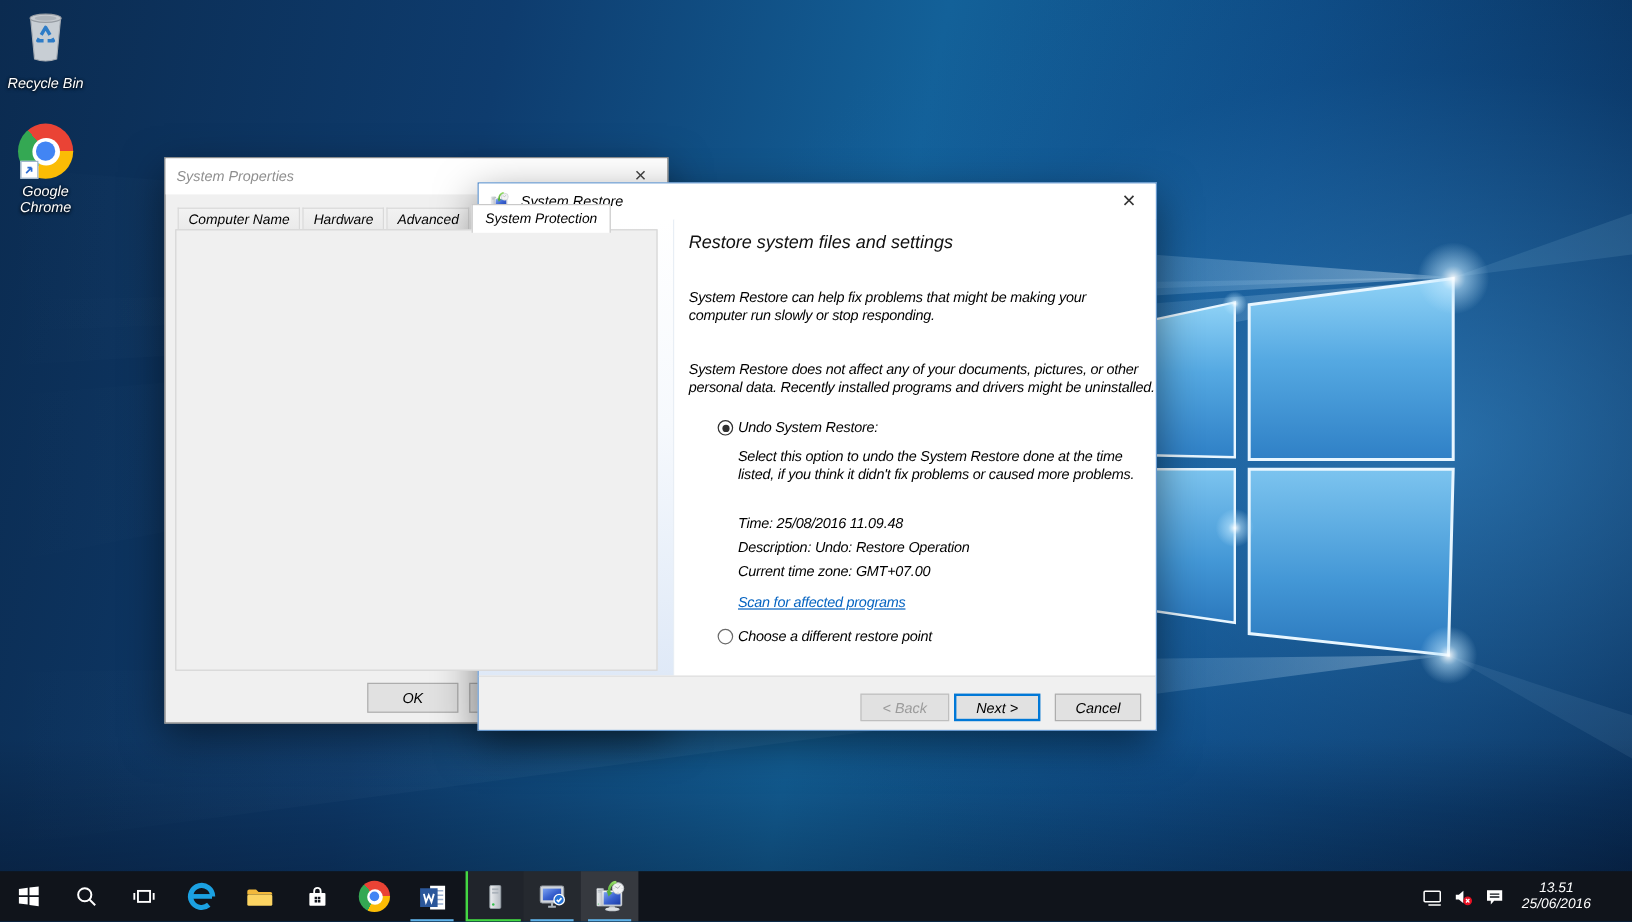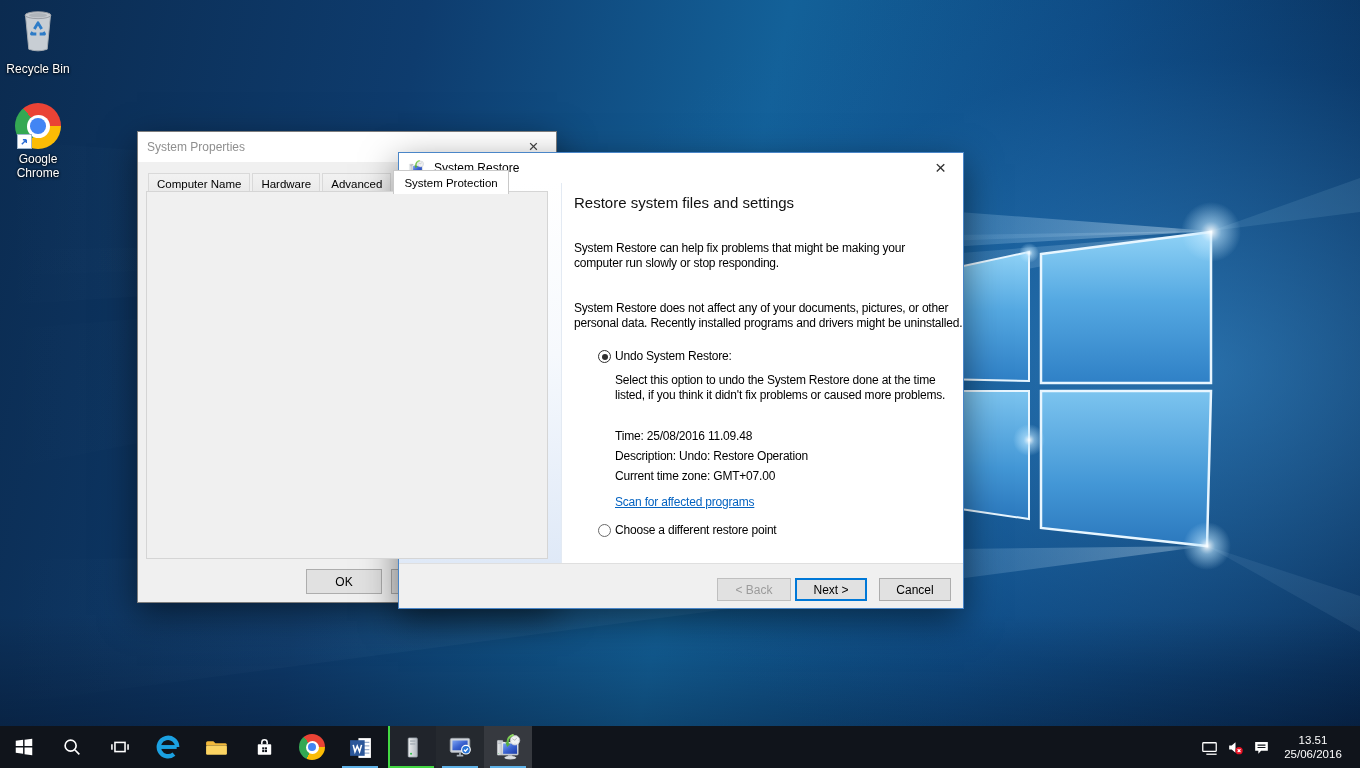--- a/index.html
+++ b/index.html
@@ -1,20 +1,20 @@
 <!DOCTYPE html>
 <html><head>
 <meta charset="utf-8">
 <style>
   html,body{margin:0;padding:0;}
   body{width:1360px;height:768px;overflow:hidden;font-family:"Liberation Sans",sans-serif;position:relative;background:#0b2b50;}
   .desktop{position:absolute;inset:0;
     background:
       radial-gradient(900px 620px at 88% 48%, rgba(70,165,235,.50), rgba(22,95,165,.22) 50%, rgba(8,40,80,0) 72%),
-      linear-gradient(102deg,#0b2b50 0%,#0e3c6e 28%,#136199 52%,#0e4a82 72%,#07254a 100%);}
+      linear-gradient(102deg,#0b2b50 0%,#0e3c6e 28%,#136199 52%,#0e4a82 72%,#07254a 100%); font-style: italic;}
   .desktop::after{content:"";position:absolute;inset:0;background:linear-gradient(to top, rgba(0,0,12,.38), rgba(0,0,0,0) 20%);pointer-events:none;}
   .wallsvg{position:absolute;inset:0;}
 
   
   .dicon{position:absolute;width:76px;text-align:center;color:#fff;font-size:12px;}
   .dicon .lbl{margin-top:3px;text-shadow:0 1px 3px rgba(0,0,0,.9),0 0 2px rgba(0,0,0,.7);line-height:14px;}
   .chrome-ball{border-radius:50%;background:conic-gradient(from -40deg,#ea4335 0 130deg,#fbbc05 130deg 245deg,#34a853 245deg 360deg);position:relative;}
   .chrome-ball::before{content:"";position:absolute;inset:25%;background:#fff;border-radius:50%;}
   .chrome-ball::after{content:"";position:absolute;inset:33%;background:#4285f4;border-radius:50%;}
   .shortcut-badge{position:absolute;left:2px;bottom:0;width:13px;height:13px;background:#fff;border:1px solid #9fb6cc;display:flex;align-items:center;justify-content:center;}
@@ -65,21 +65,21 @@
 
   
   .taskbar{position:absolute;left:0;top:726px;width:1360px;height:42px;background:#10141b;display:flex;align-items:stretch;z-index:50;}
   .tbtn{width:48px;height:42px;display:flex;align-items:center;justify-content:center;position:relative;flex:none;}
   .tbtn.running::after{content:"";position:absolute;left:6px;right:6px;bottom:0;height:2px;background:#5fb2e8;}
   .tbtn.open{background:rgba(255,255,255,.09);}
   .tbtn.active{background:rgba(255,255,255,.16);}
   .tbtn.green-progress{background:rgba(255,255,255,.07);}
   .tbtn.green-progress::after{content:"";position:absolute;left:2px;right:2px;bottom:0;height:2px;background:#43d843;}
   .tbtn.green-progress::before{content:"";position:absolute;left:0;top:0;bottom:0;width:2px;background:#43d843;}
-  .tray{position:absolute;right:0;top:0;height:42px;display:flex;align-items:center;}
+  .tray{position:absolute;right:16px;top:0;height:42px;display:flex;align-items:center;}
   .trayicon{width:26px;height:42px;display:flex;align-items:center;justify-content:center;}
   .clock{width:78px;text-align:center;color:#fff;font-size:11.5px;line-height:14px;padding-right:8px;}
 </style>
 </head>
 <body>
 
 <svg width="0" height="0" style="position:absolute">
   <defs>
     <linearGradient id="gScreen" x1="0" y1="0" x2="1" y2="1">
       <stop offset="0" stop-color="#7da3f2"></stop>

